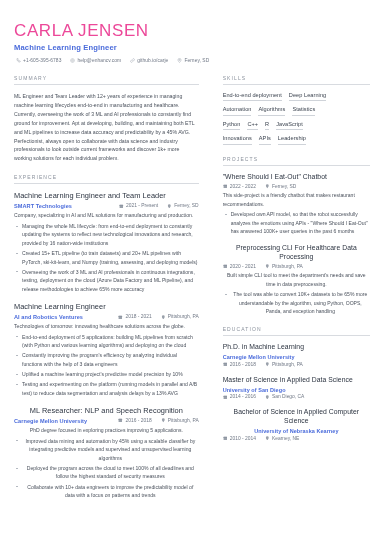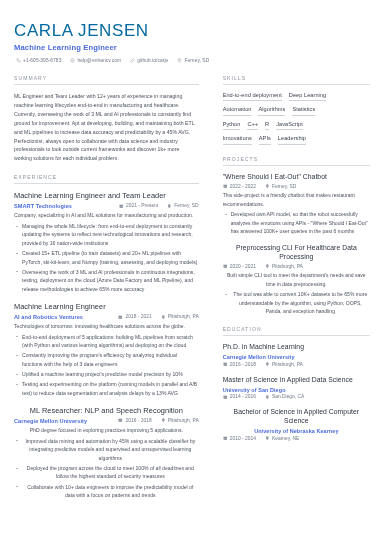--- a/index.html
+++ b/index.html
@@ -8,21 +8,21 @@
     background: #ffffff;
     font-family: "Liberation Sans", sans-serif;
     color: #2b3340;
     overflow: hidden;
   }
   .page { width: 384px; height: 543px; padding: 22px 14px 0 14px; position: relative; }
 
   
   .hdr-name {
     font-size: 17px; letter-spacing: .6px; font-weight: 400;
-    color: #0369a1; line-height: 1.05;
+    color: #ec4899; line-height: 1.05;
   }
   .hdr-role {
     font-size: 7.6px; color: #4a6bdb; font-weight: 700;
     letter-spacing: .15px; margin-top: 3px;
   }
   .contact-row {
     display: flex; align-items: center; gap: 9px;
     margin-top: 6px; margin-left: 2px;
     font-size: 4.9px; color: #6f7785; letter-spacing: .05px;
   }

